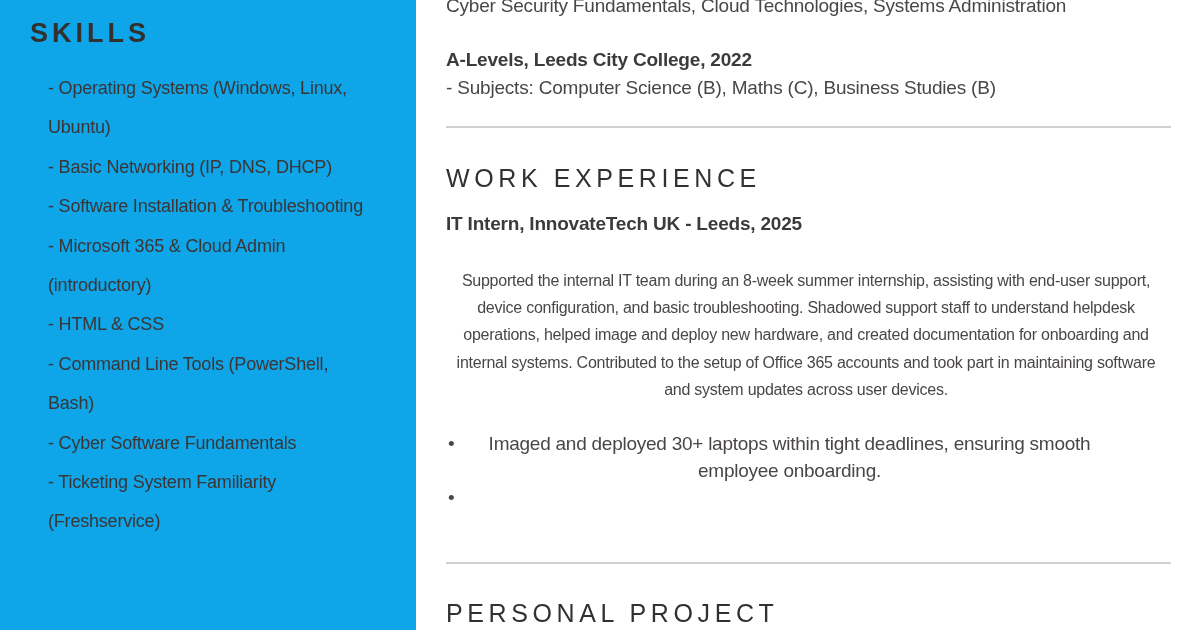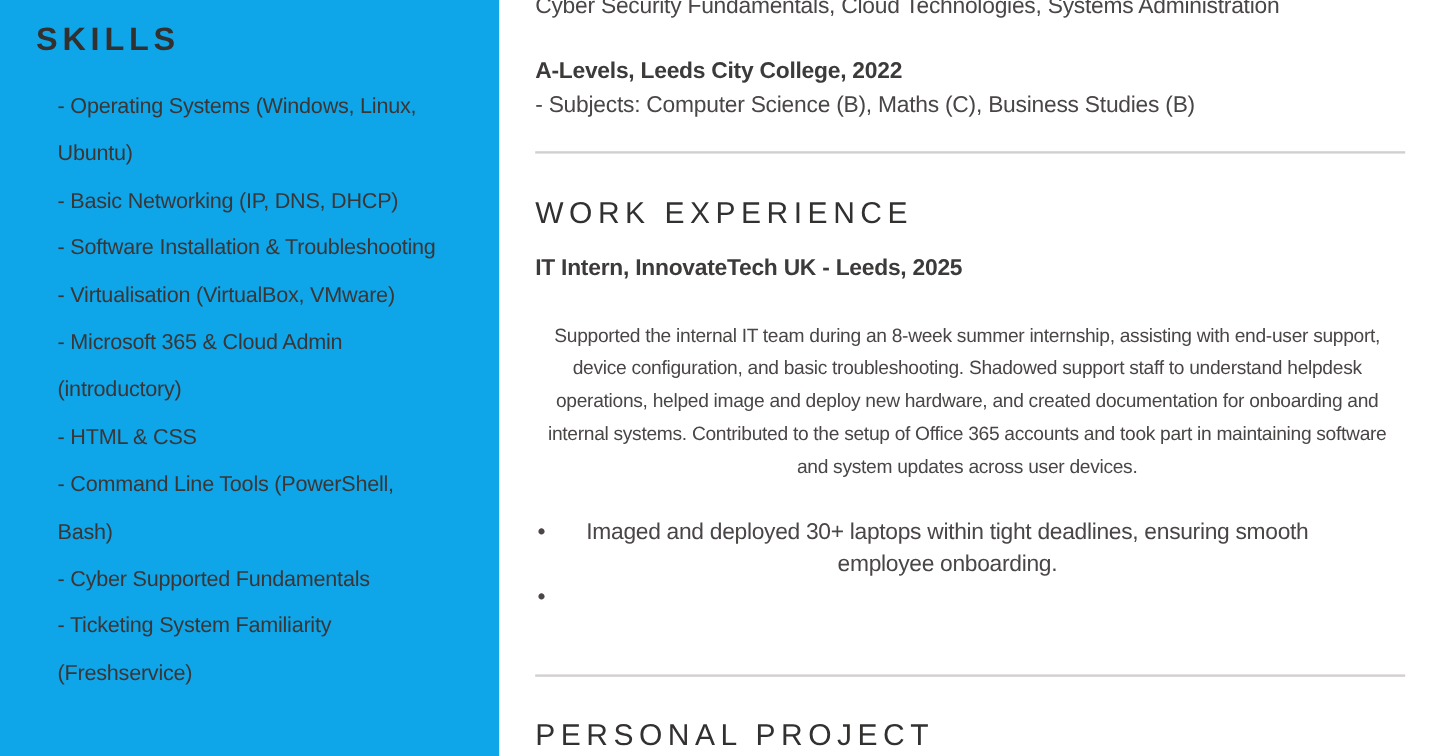--- a/index.html
+++ b/index.html
@@ -52,25 +52,24 @@
   </style>
 </head>
 <body>
 
 <aside class="sidebar">
   <h2 class="sidebar-heading">SKILLS</h2>
   <ul class="skills-list">
     <li>- Operating Systems (Windows, Linux, Ubuntu)</li>
     <li>- Basic Networking (IP, DNS, DHCP)</li>
     <li>- Software Installation &amp; Troubleshooting</li>
-    <li>- Virtualisation (VirtualBox, VMware)</li>
     <li>- Microsoft 365 &amp; Cloud Admin (introductory)</li>
     <li>- HTML &amp; CSS</li>
     <li>- Command Line Tools (PowerShell, Bash)</li>
-    <li>- Cyber Supported Fundamentals</li>
+    <li>- Cyber Software Fundamentals</li>
     <li>- Ticketing System Familiarity (Freshservice)</li>
   </ul>
 </aside>
 
 <main class="main">
   <div class="line-text edu-line1">Cyber Security Fundamentals, Cloud Technologies, Systems Administration</div>
   <div class="line-text edu-title">A-Levels, Leeds City College, 2022</div>
   <div class="line-text edu-sub">- Subjects: Computer Science (B), Maths (C), Business Studies (B)</div>
 
   <div class="divider div1"></div>

